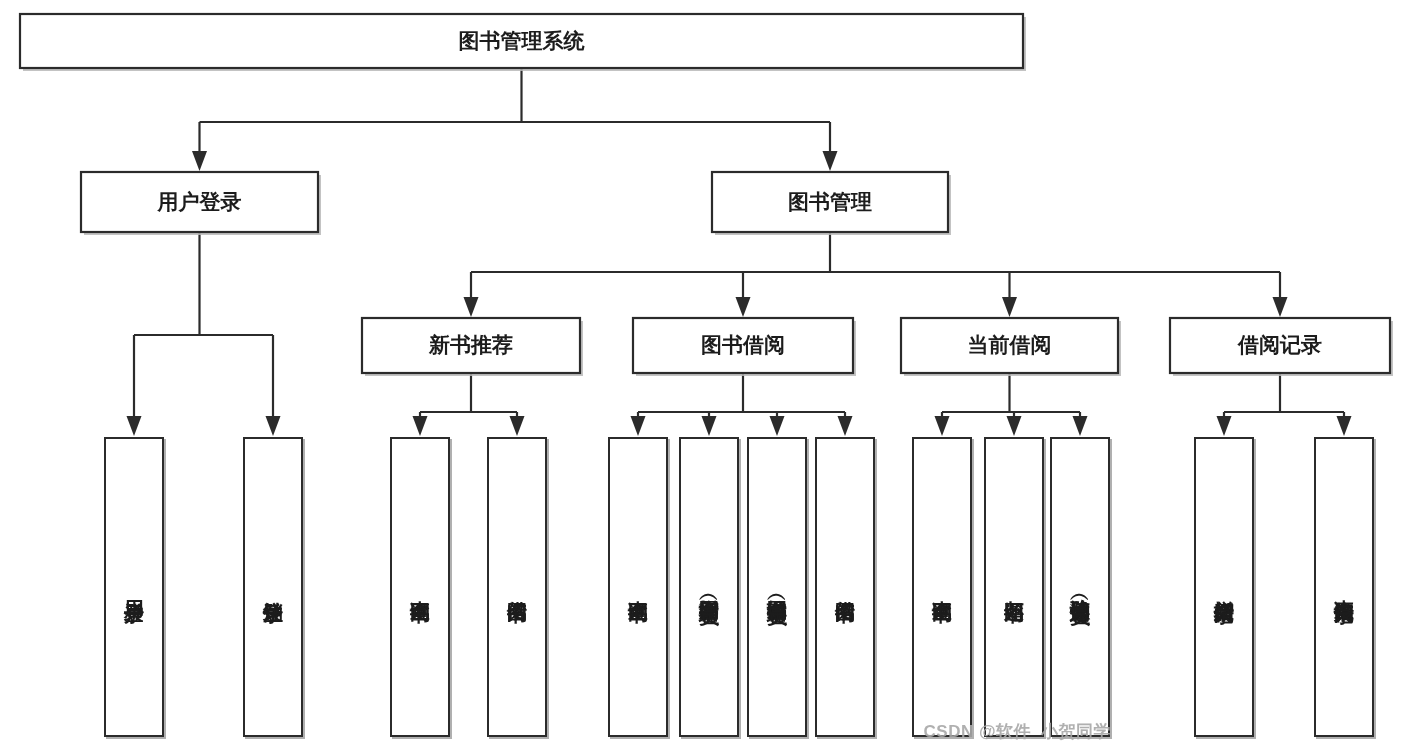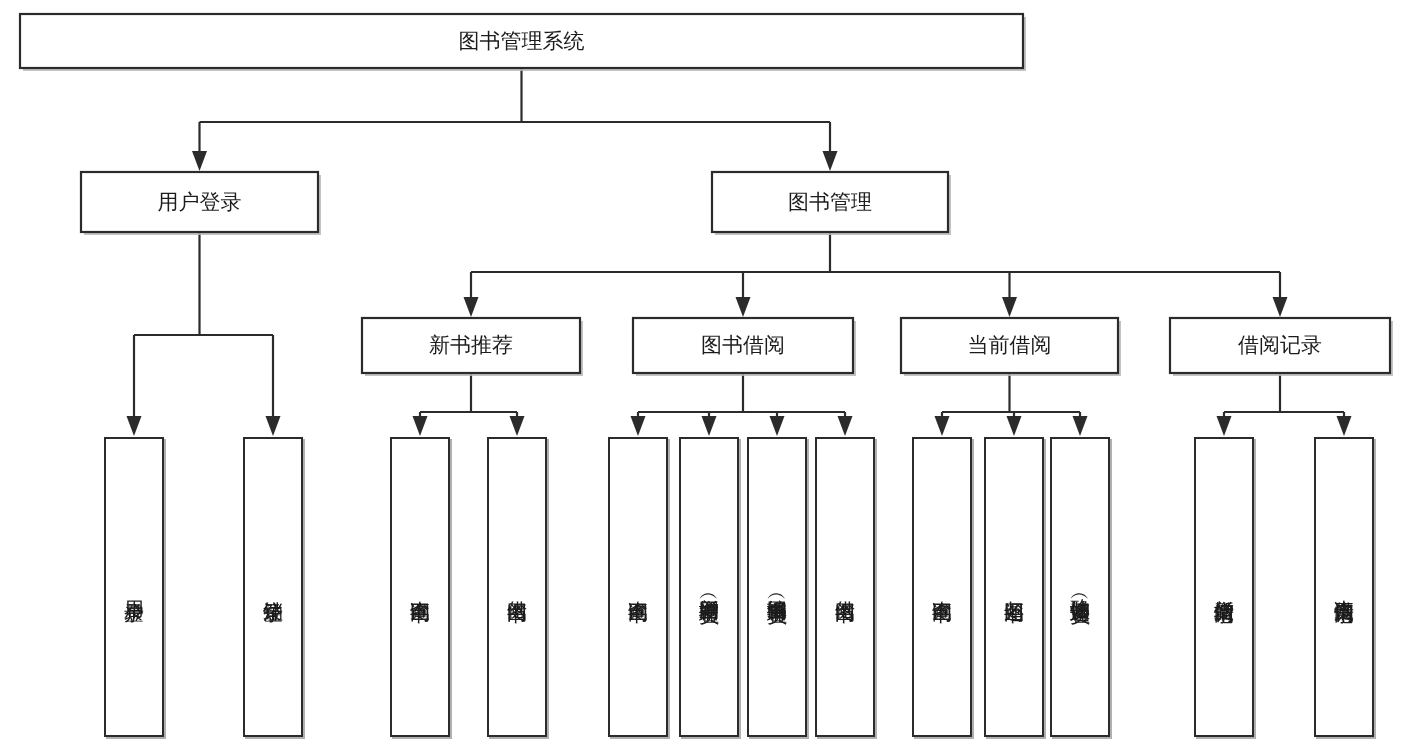--- a/index.html
+++ b/index.html
@@ -11,20 +11,21 @@
     width: 1405px;
     height: 747px;
     font-family: "Liberation Sans", "DejaVu Sans", sans-serif;
     overflow: hidden;
     position: relative;
   }
   #diagram-root {
     position: relative;
     width: 1119px;
     height: 747px;
+    font-weight: bold;
   }
   svg.diagram-canvas {
     position: absolute;
     top: 0;
     left: 0;
     width: 1405px;
     height: 747px;
   }
   .node-box {
     fill: #ffffff;
@@ -209,13 +210,14 @@
         <div class="node-label-v" style="left: 0px; top: 0px; width: 56px; height: 296px;">确认归还（管理员）</div>
       </div>
       <div class="vnode" style="left: 1194px; top: 437px; width: 60px; height: 300px;">
         <div class="node-label-v" style="left: 0px; top: 0px; width: 56px; height: 296px;">新增借阅记录</div>
       </div>
       <div class="vnode" style="left: 1314px; top: 437px; width: 60px; height: 300px;">
         <div class="node-label-v" style="left: 0px; top: 0px; width: 56px; height: 296px;">查询借阅记录</div>
       </div>
     </div>
 
+  <div class="watermark">CSDN @软件_小贺同学</div>
 </div>
 
 </body></html>

